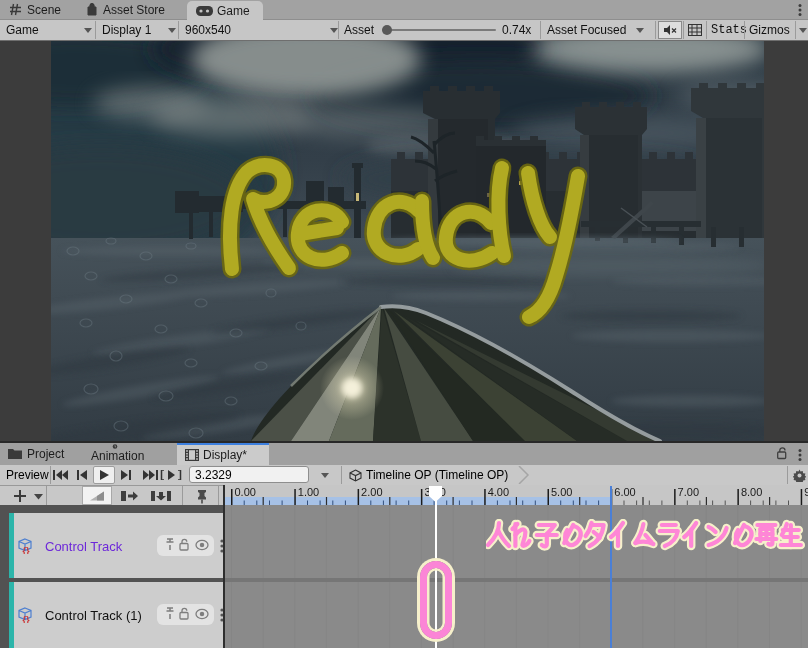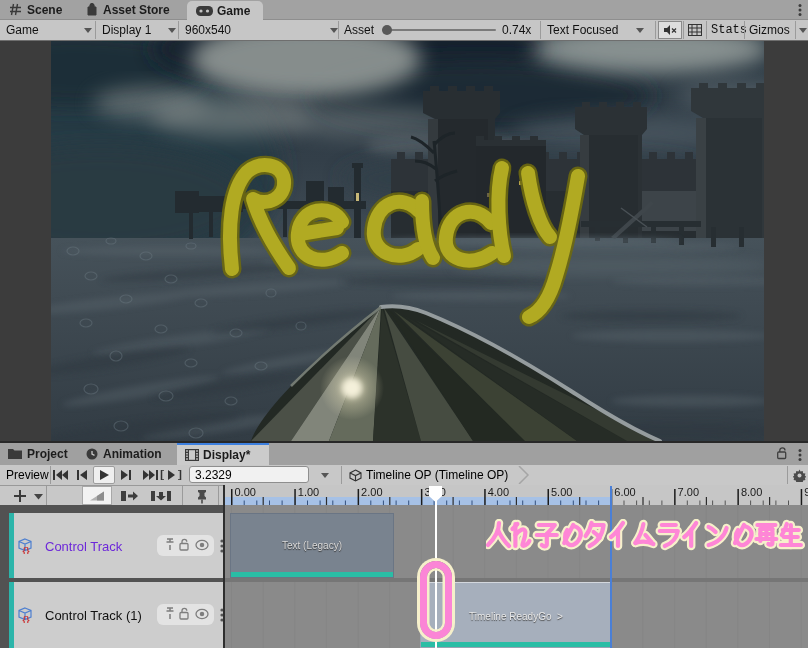--- a/index.html
+++ b/index.html
@@ -1,21 +1,21 @@
 <!DOCTYPE html>
 <html><head>
 <meta charset="utf-8">
 <style>
 html,body{margin:0;padding:0;}
 body{width:808px;height:648px;overflow:hidden;font-family:"Liberation Sans",sans-serif;background:#9f9f9f;}
 #root{position:absolute;left:0;top:0;width:808px;height:648px;}
 .abs{position:absolute;}
 
 #toptabs{left:0;top:0;width:808px;height:19px;background:#a2a2a2;border-bottom:1px solid #8e8e8e;}
-.tab{position:absolute;top:0;height:19px;font-size:12px;color:#1c1c1c;display:flex;align-items:center;font-weight:bold;}
+.tab{position:absolute;top:0;height:19px;font-size:12px;color:#1c1c1c;display:flex;align-items:center;}
 #tab-game{left:187px;width:76px;background:#c6c6c6;border-radius:5px 5px 0 0;top:1px;height:19px;}
 
 #gtoolbar{left:0;top:20px;width:808px;height:20px;background:#c6c6c6;border-bottom:1px solid #6e6e6e;font-size:12px;color:#111;}
 .sep{position:absolute;top:1px;width:1px;height:18px;background:#9b9b9b;}
 .ddarrow{width:0;height:0;border-left:4px solid transparent;border-right:4px solid transparent;border-top:5px solid #555;position:absolute;}
 
 #gamearea{left:0;top:41px;width:808px;height:402px;background:#3c3c3c;}
 #scene{position:absolute;left:51px;top:0px;width:713px;height:400px;}
 
 #bottabs{left:0;top:443px;width:808px;height:22px;background:#a0a0a0;border-bottom:1px solid #8b8b8b;}
@@ -74,21 +74,21 @@
       <span class="ddarrow" style="left:168px;top:8px;"></span>
     <span class="sep" style="left:178px;"></span>
     <span class="abs" style="left:185px;top:3px;">960x540</span>
     <span class="ddarrow" style="left:330px;top:8px;"></span>
     <span class="sep" style="left:338px;"></span>
     <span class="abs" style="left:344px;top:3px;">Asset</span>
     <span class="abs" style="left:382px;top:9px;width:114px;height:2px;background:#7a7a7a;border-radius:1px;"></span>
     <span class="abs" style="left:382px;top:5px;width:10px;height:10px;background:#585858;border-radius:50%;"></span>
     <span class="abs" style="left:502px;top:3px;">0.74x</span>
     <span class="sep" style="left:540px;"></span>
-    <span class="abs" style="left:547px;top:3px;">Text Focused</span>
+    <span class="abs" style="left:547px;top:3px;">Asset Focused</span>
       <span class="ddarrow" style="left:636px;top:8px;"></span>
     <span class="sep" style="left:655px;"></span>
     <span class="abs" style="left:658px;top:1px;width:24px;height:18px;background:#dedede;border:1px solid #8a8a8a;box-sizing:border-box;"></span>
     <svg class="abs" style="left:663px;top:4px;" width="14" height="12" viewBox="0 0 14 12">
         <path d="M1 4 h3 l3-3 v10 l-3-3 h-3 z" fill="#333"></path>
         <path d="M9 4.5 l4 4 M13 4.5 l-4 4" stroke="#333" stroke-width="1.2"></path>
       </svg>
     <span class="sep" style="left:683px;"></span>
     <svg class="abs" style="left:688px;top:4px;" width="14" height="12" viewBox="0 0 14 12">
         <rect x="0.5" y="0.5" width="13" height="11" fill="none" stroke="#333"></rect>
@@ -298,21 +298,21 @@
     </svg>
   </div>
 
   <div id="bottabs" class="abs">
     <div class="tab" style="left:8px;top:1px;">
         <svg width="14" height="11" viewBox="0 0 14 11">
           <path d="M0 1 h5 l1.5 1.5 H14 V11 H0 z" fill="#3a3a3a"></path>
         </svg>
         <span style="margin-left:5px;">Project</span>
       </div>
-    <div class="tab" style="left:86px;top:1px;">
+    <div class="tab" style="left:86px;top:1px;flex-direction:column;">
         <svg width="12" height="12" viewBox="0 0 12 12">
           <circle cx="6" cy="6" r="5.5" fill="#3a3a3a"></circle>
           <path d="M6 3 v3.2 l2.5 1.2" stroke="#cbcbcb" stroke-width="1.3" fill="none"></path>
         </svg>
         <span style="margin-left:5px;">Animation</span>
       </div>
     <div class="tab" id="tab-timeline">
         <svg style="margin-left:8px;" width="14" height="12" viewBox="0 0 14 12">
           <g fill="none" stroke="#3a3a3a" stroke-width="1.2">
             <rect x="0.6" y="0.6" width="12.8" height="10.8"></rect>
@@ -491,28 +491,20 @@
         <rect x="417.4" y="0" width="1" height="143" fill="#858585"></rect>
         <rect x="449.1" y="0" width="1" height="143" fill="#858585"></rect>
         <rect x="480.7" y="0" width="1" height="143" fill="#858585"></rect>
         <rect x="512.4" y="0" width="1" height="143" fill="#858585"></rect>
         <rect x="544.0" y="0" width="1" height="143" fill="#858585"></rect>
         <rect x="575.7" y="0" width="1" height="143" fill="#858585"></rect>
       </svg>
 
     <div class="abs" style="left:225px;top:73px;width:583px;height:4px;background:#767676;"></div>
 
-    <div class="clip" style="left:230px;top:8px;width:164px;height:65px;background:#79838f;border:1px solid #6a7584;box-sizing:border-box;">
-      <div style="position:absolute;left:0;right:0;top:26px;text-align:center;font-size:10px;color:#d8d8d8;text-shadow:0 1px 1px #333;">Text (Legacy)</div>
-      <div style="position:absolute;left:0;bottom:0;width:100%;height:5px;background:#2abda5;"></div>
-    </div>
-    <div class="clip" style="left:420px;top:77px;width:192px;height:66px;background:#a6afbc;border:1px solid #99a2b2;border-top:1.5px solid #d3d7dd;box-sizing:border-box;">
-      <div style="position:absolute;left:0;right:0;top:28px;text-align:center;font-size:10px;color:#e8e8e8;text-shadow:0 1px 1px #444;">Timeline ReadyGo &nbsp;˃</div>
-      <div style="position:absolute;left:0;bottom:0;width:100%;height:5px;background:#2abda5;"></div>
-    </div>
 
     <div class="trackhead" style="top:8px;height:65px;">
       <div class="tealstripe"></div>
       <svg class="abs" style="left:9px;top:25px;" width="17" height="16" viewBox="0 0 17 16">
           <g fill="none" stroke="#4d7fd0" stroke-width="1.2">
             <path d="M7 1 L13 3.5 V10 L7 12.5 L1 10 V3.5 Z M1 3.5 L7 6 L13 3.5 M7 6 V12.5"></path>
           </g>
           <text x="4.5" y="15.5" font-size="9" font-weight="bold" fill="#c33" font-family="Liberation Sans">{}</text>
         </svg>
       <span class="abs" style="left:36px;top:26px;font-size:13px;color:#6d28d9;">Control Track</span>

